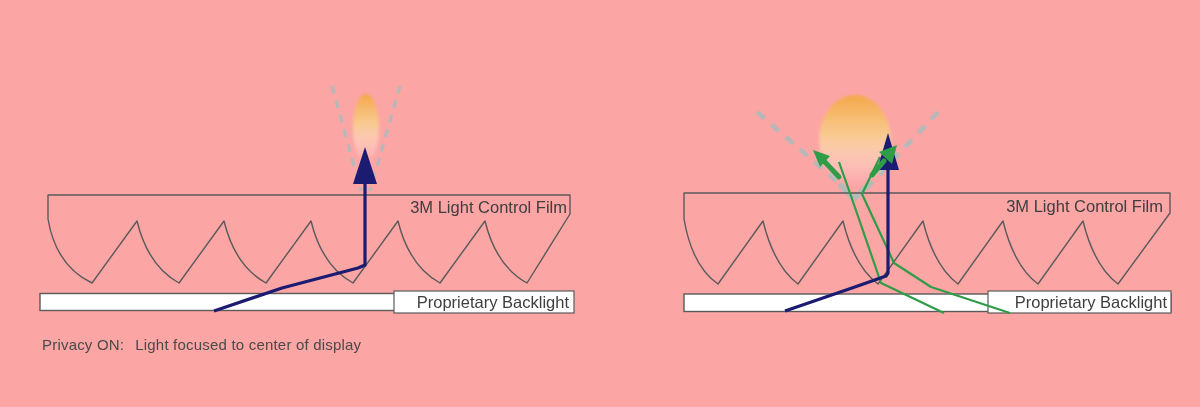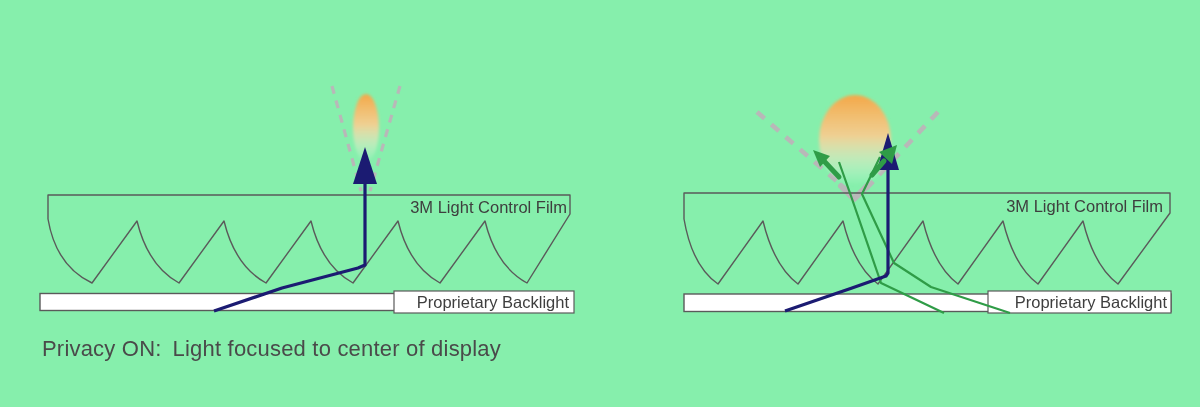--- a/index.html
+++ b/index.html
@@ -1,32 +1,32 @@
 <!DOCTYPE html>
 <html><head>
 <meta charset="utf-8">
 <style>
   html,body{margin:0;padding:0;background:#ffffff;}
   .canvas{
     position:relative;
     width:1200px;height:407px;
-    background:#86efac;
+    background:#fca5a5;
     font-family:"Liberation Sans", sans-serif;
     overflow:hidden;
   }
   .diagram-svg{position:absolute;left:0;top:0;}
   svg text{
     font-family:"Liberation Sans", sans-serif;
     fill:#3e3e3e;
     font-size:16.5px;
   }
   .caption{
     position:absolute;
     top:336px;
-    font-size:22px;
+    font-size:15px;
     color:#4a4a4a;
     letter-spacing:0.2px;
     white-space:nowrap;
   }
   .caption .cap-text{margin-left:11px;}
 </style>
 </head>
 <body>
 
 <div class="canvas">

